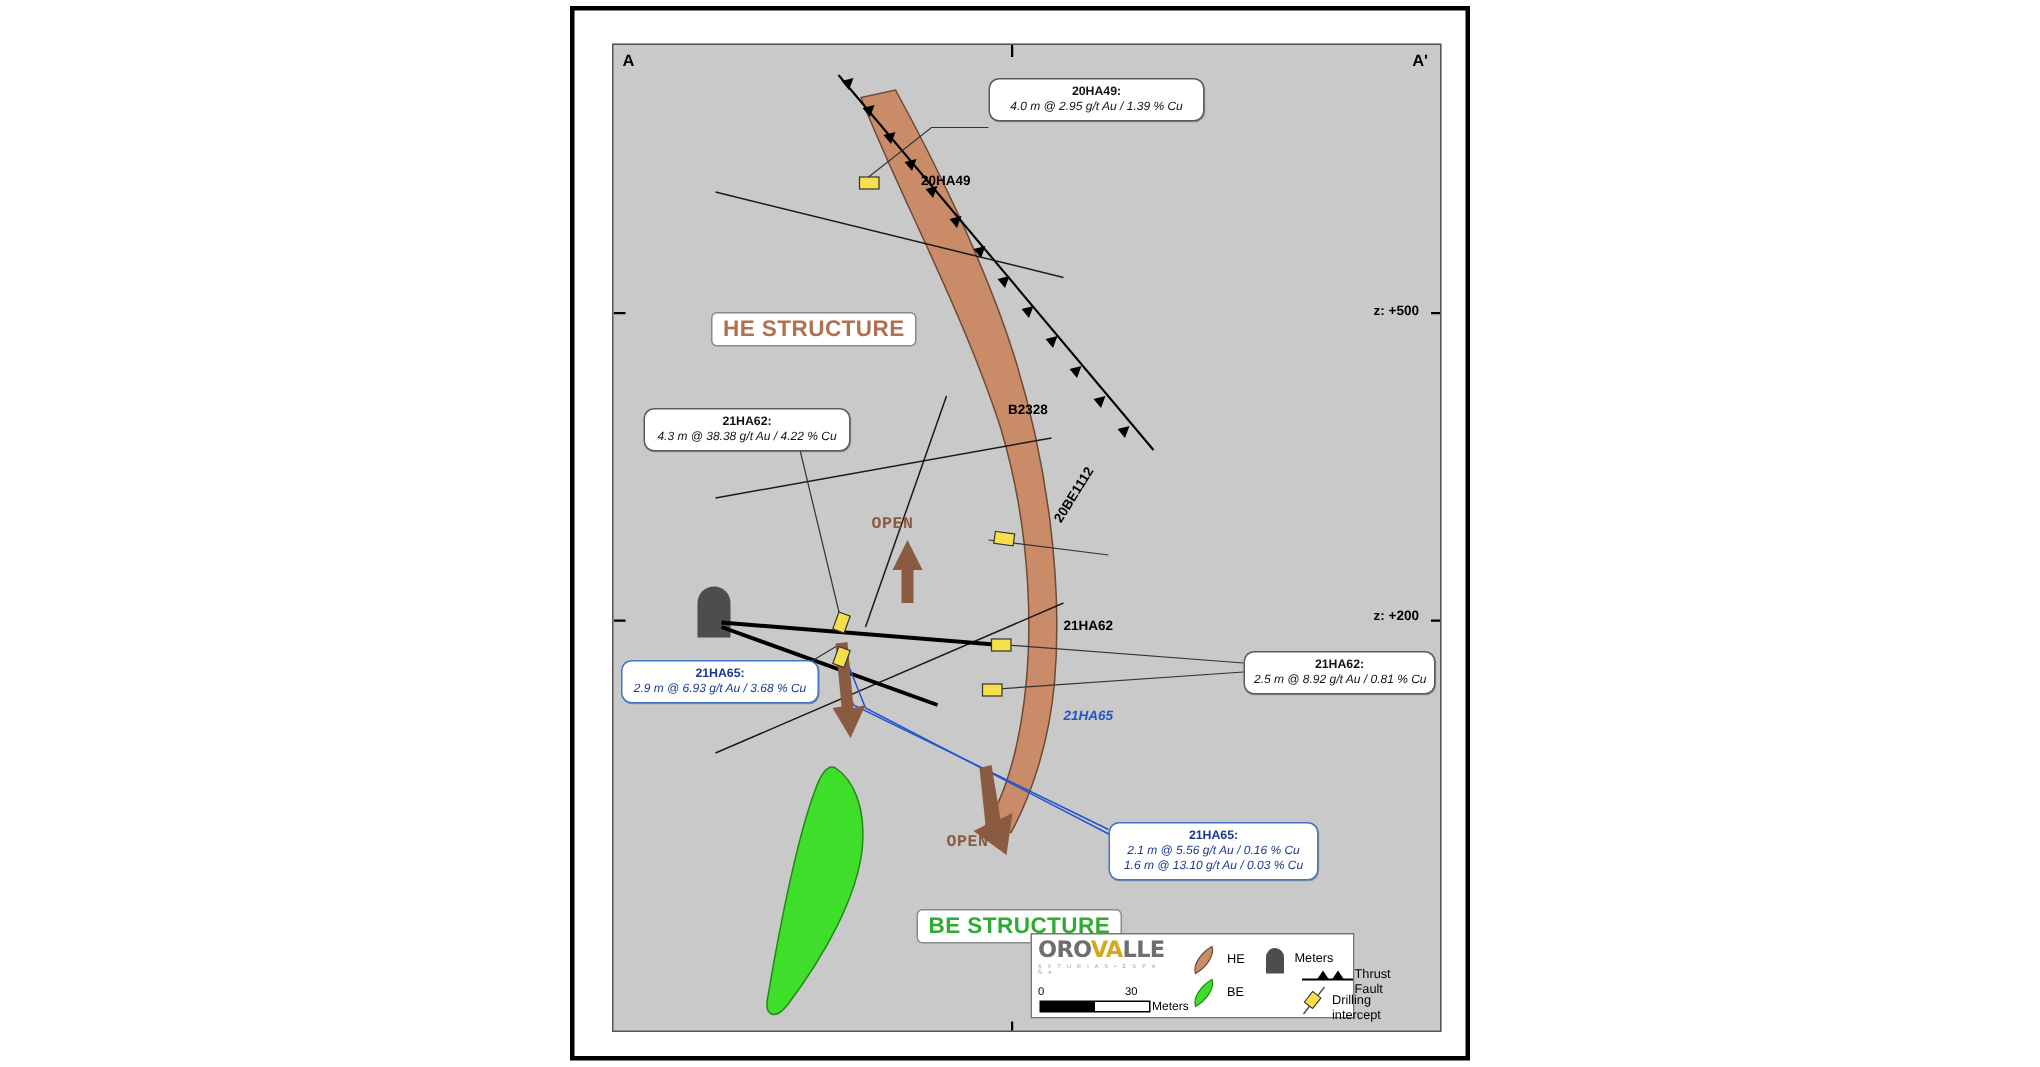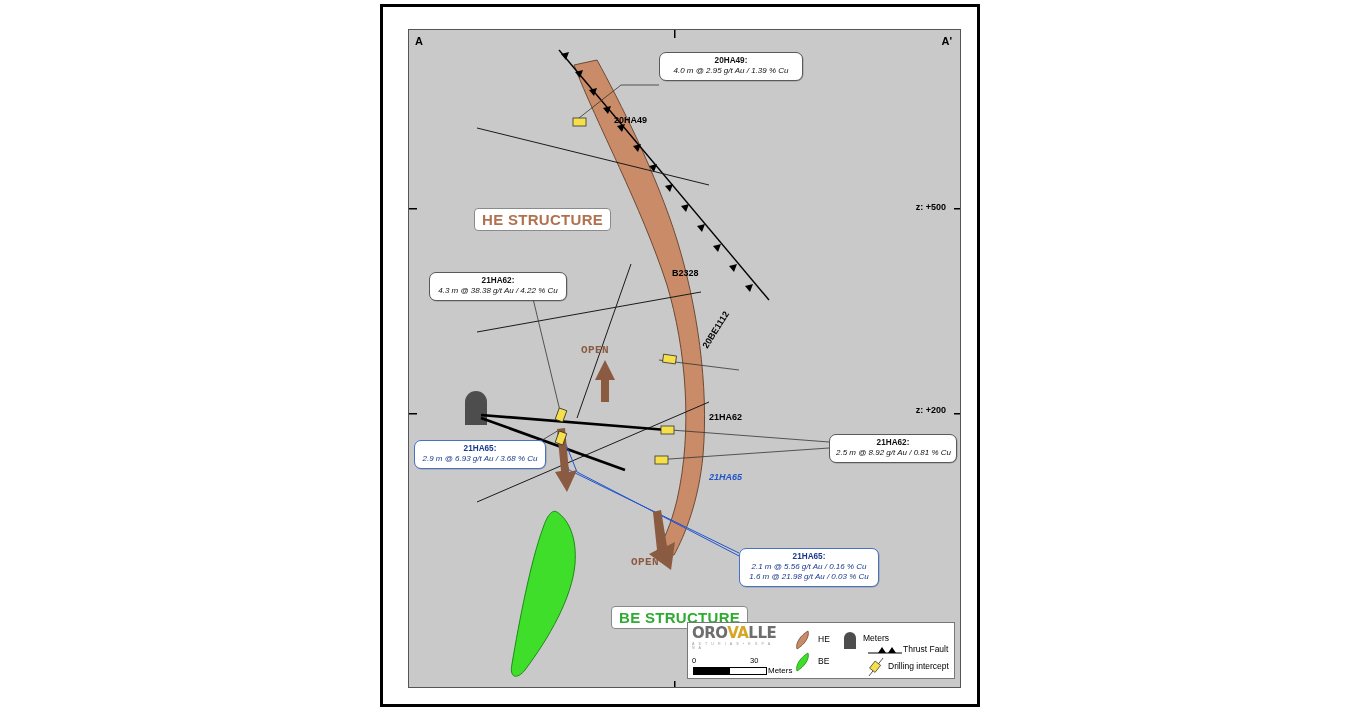--- a/index.html
+++ b/index.html
@@ -31,21 +31,21 @@
   .structtag.he{color:#b0714f;}
   .structtag.be{color:#2faa32;}
 
   .holelabel{position:absolute;font-size:9px;font-weight:bold;color:#000;white-space:nowrap;}
   .holelabel.blue{color:#2255cc;font-style:italic;}
   .holelabel.rot{transform-origin:left bottom;}
 
   .opentext{position:absolute;font-size:11px;font-weight:bold;color:#8a5a41;letter-spacing:.4px;font-family:Liberation Mono, monospace;}
 
   
-  #legend{position:absolute;left:278px;top:592px;width:268px;height:57px;background:#fff;
+  #legend{position:absolute;left:278px;top:592px;width:216px;height:57px;background:#fff;
       border:1px solid #777;box-sizing:border-box;}
   #logo{position:absolute;left:4px;top:3px;width:80px;}
   .logo-word{font-family:"DejaVu Sans",sans-serif;font-weight:bold;font-size:15px;letter-spacing:-0.5px;color:#6e6e6e;line-height:1;}
   .logo-word span.gold{color:#d7a723;}
   .logo-sub{font-size:3.6px;letter-spacing:1.6px;color:#9b9b9b;margin-top:1px;}
   .scale-nums{position:absolute;font-size:7.5px;color:#000;}
   #scalebar{position:absolute;left:5px;top:44px;width:74px;height:8px;border:1px solid #000;box-sizing:border-box;display:flex;}
   #scalebar i{display:block;height:100%;}
   .lg-txt{position:absolute;font-size:8.5px;color:#000;}
 </style>
@@ -177,21 +177,21 @@
     </div>
 
     <div class="callout" style="left:420px;top:404px;width:128px;">
       <span class="cid">21HA62:</span>
       <span class="crow">2.5 m @ 8.92 g/t Au / 0.81 % Cu</span>
     </div>
 
     <div class="callout blue" style="left:330px;top:518px;width:140px;">
       <span class="cid">21HA65:</span>
       <span class="crow">2.1 m @ 5.56 g/t Au / 0.16 % Cu</span>
-      <span class="crow">1.6 m @ 21.98 g/t Au / 0.03 % Cu</span>
+      <span class="crow">1.6 m @ 13.10 g/t Au / 0.03 % Cu</span>
     </div>
 
     <div id="legend">
 
       <div id="logo">
         <div class="logo-word"><span>ORO</span><span class="gold">VA</span><span>LLE</span></div>
         <div class="logo-sub">A S T U R I A S   •   E S P A Ñ A</div>
       </div>
 
       <div class="scale-nums" style="left:4px;top:33px;">0</div>

